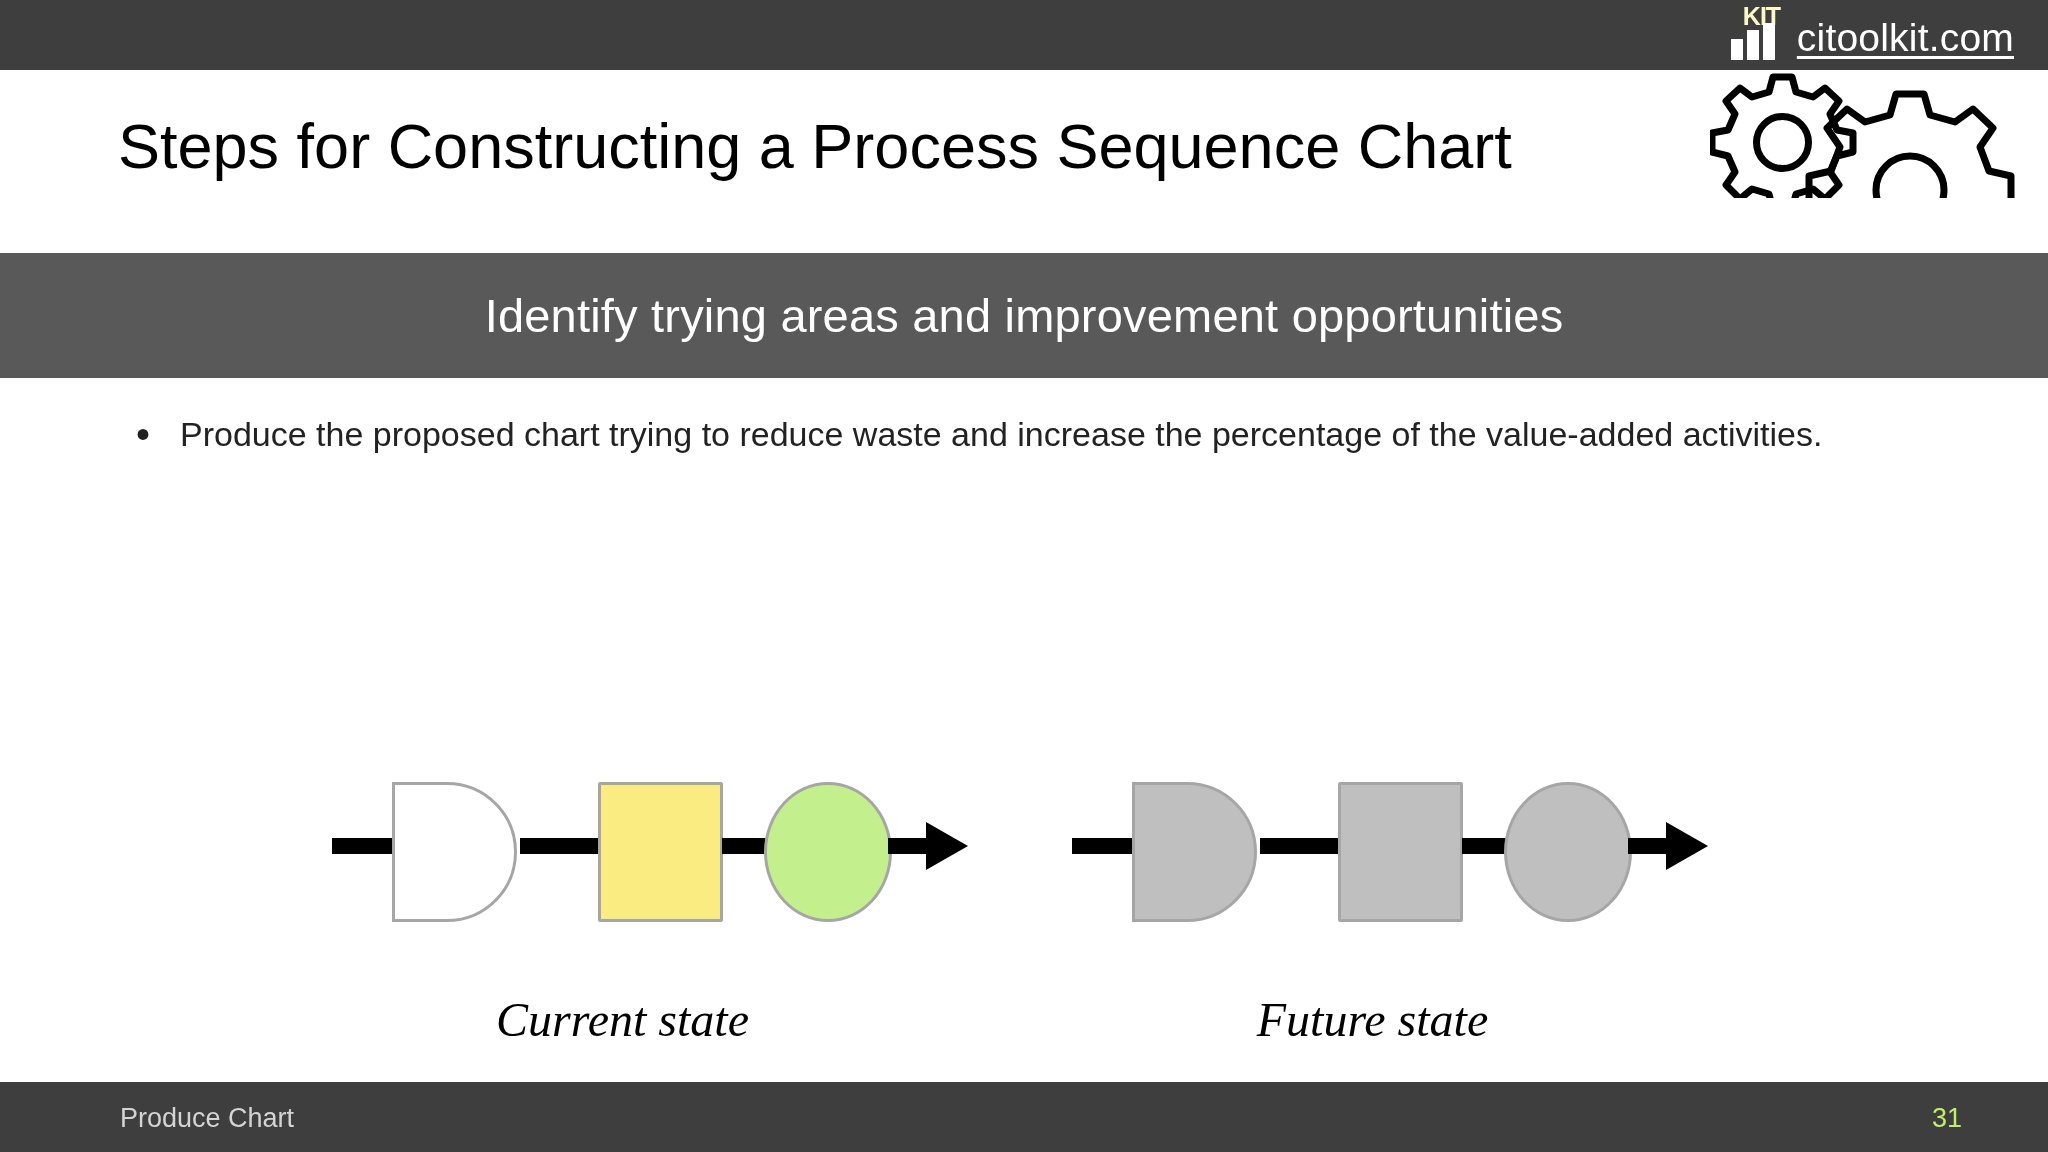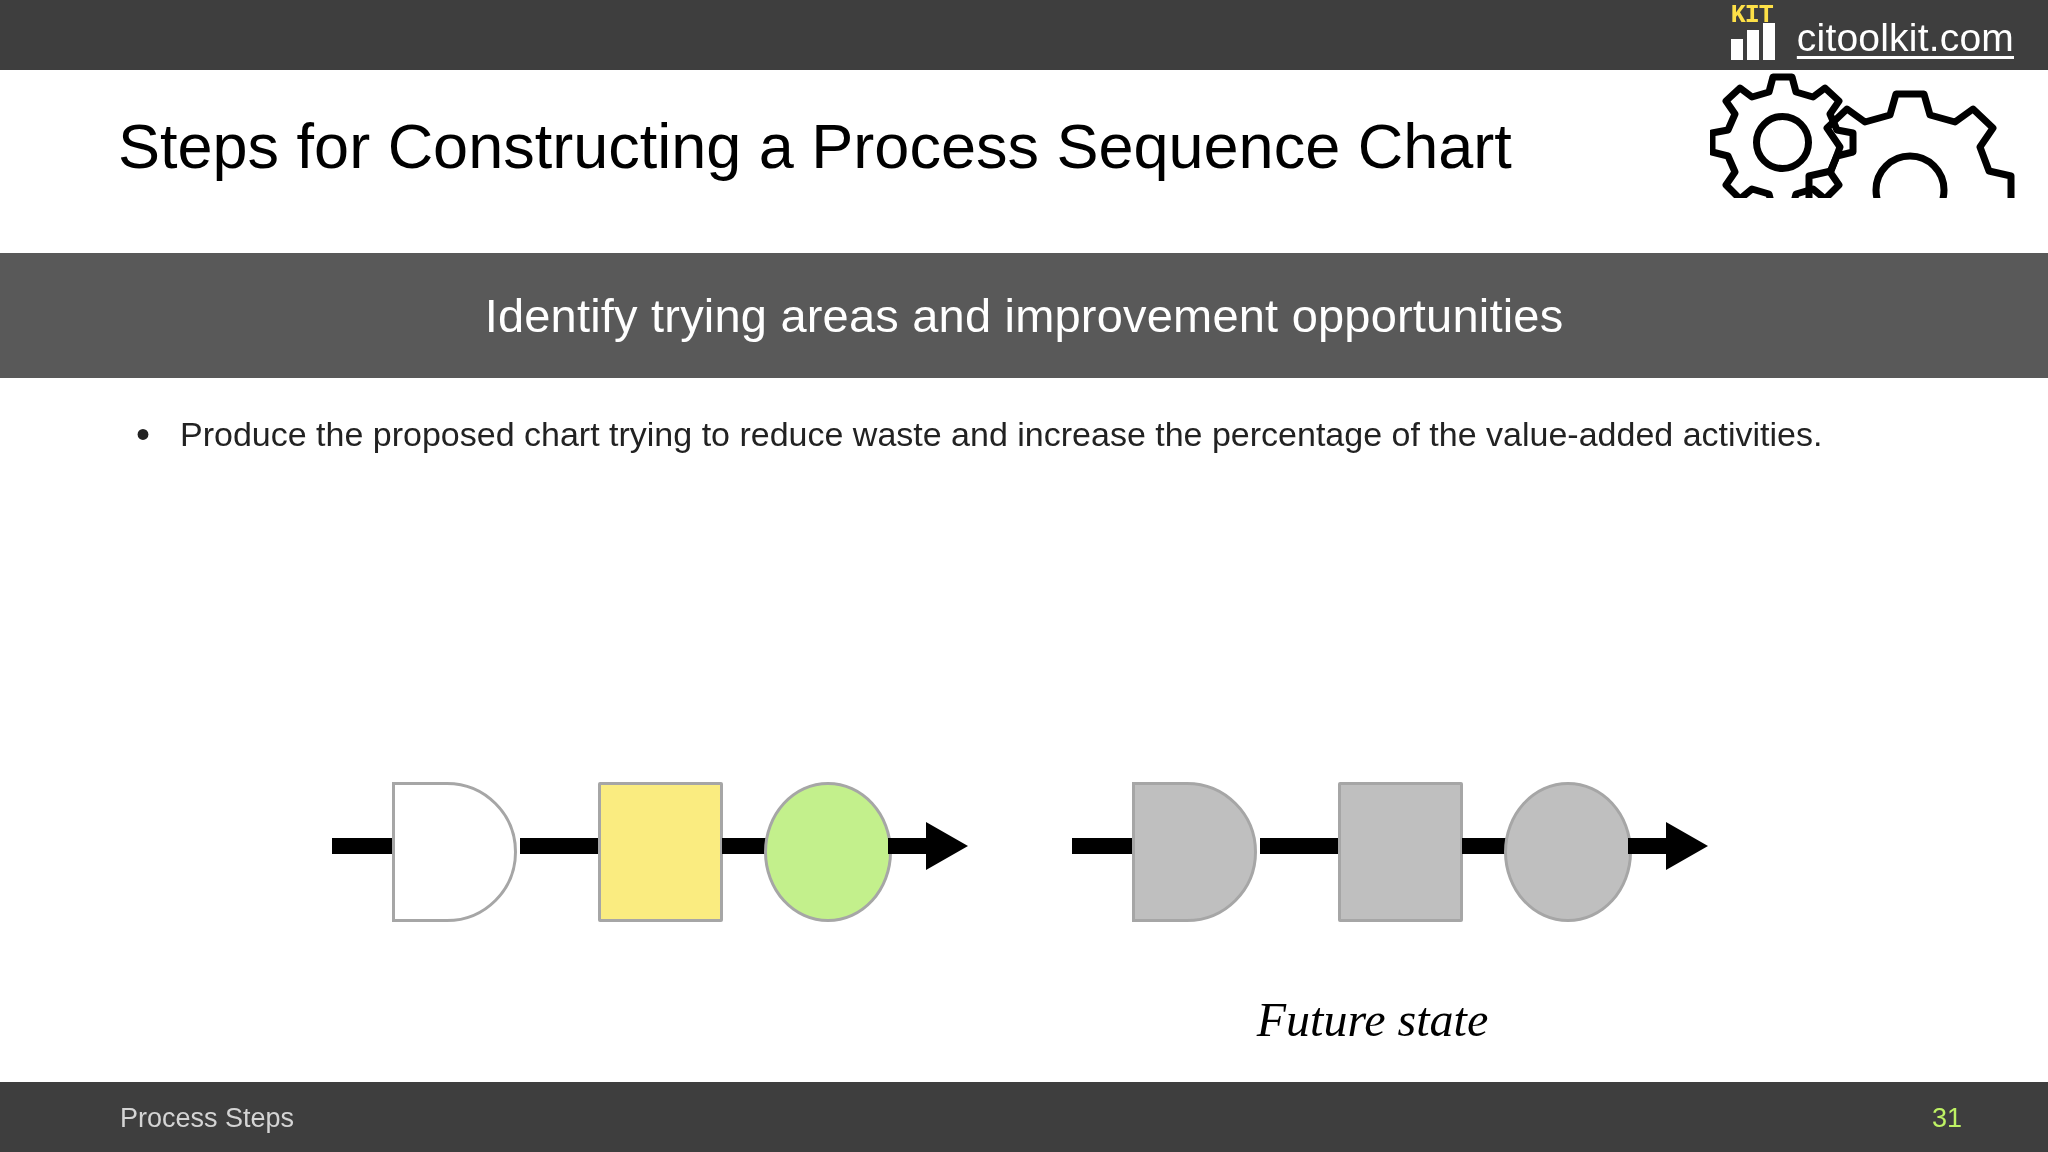--- a/index.html
+++ b/index.html
@@ -32,27 +32,27 @@
     align-items: flex-end;
     gap: 10px;
   }
   .kit-logo {
     position: relative;
     width: 56px;
     height: 60px;
   }
   .kit-word {
     position: absolute;
-    left: 0;
+    left: 12px;
     top: 0;
-    font-family: Liberation Mono, monospace;
+    font-family: Liberation Sans, sans-serif;
     font-weight: bold;
     font-size: 25px;
     letter-spacing: -1px;
-    color: #fde047;
+    color: #fef9c3;
     line-height: 24px;
   }
   .kit-bars {
     position: absolute;
     left: 0;
     bottom: 4px;
     display: flex;
     align-items: flex-end;
     gap: 4px;
   }
@@ -275,31 +275,32 @@
   <div class="flow current">
     <div class="rail" style="left:-38px; width:70px;"></div>
     <div class="node dshape" style="left:22px; background:#ffffff;"></div>
     <div class="rail" style="left:150px; width:80px;"></div>
     <div class="node square" style="left:228px; background:#faec80;"></div>
     <div class="rail" style="left:352px; width:50px;"></div>
     <div class="node circle" style="left:394px; background:#c3f08c;"></div>
     <div class="rail" style="left:518px; width:46px;"></div>
     <div class="arrowhead" style="left:556px;"></div>
   </div>
+  <div class="caption current">Current state</div>
 
   <div class="flow future">
     <div class="rail" style="left:-38px; width:70px;"></div>
     <div class="node dshape" style="left:22px; background:#bfbfbf;"></div>
     <div class="rail" style="left:150px; width:80px;"></div>
     <div class="node square" style="left:228px; background:#bfbfbf;"></div>
     <div class="rail" style="left:352px; width:50px;"></div>
     <div class="node circle" style="left:394px; background:#bfbfbf;"></div>
     <div class="rail" style="left:518px; width:46px;"></div>
     <div class="arrowhead" style="left:556px;"></div>
   </div>
   <div class="caption future">Future state</div>
 
 </div>
 
 <div class="footer">
-  <div class="footer-label">Process Steps</div>
+  <div class="footer-label">Produce Chart</div>
   <div class="footer-page">31</div>
 </div>
 
 </body></html>

